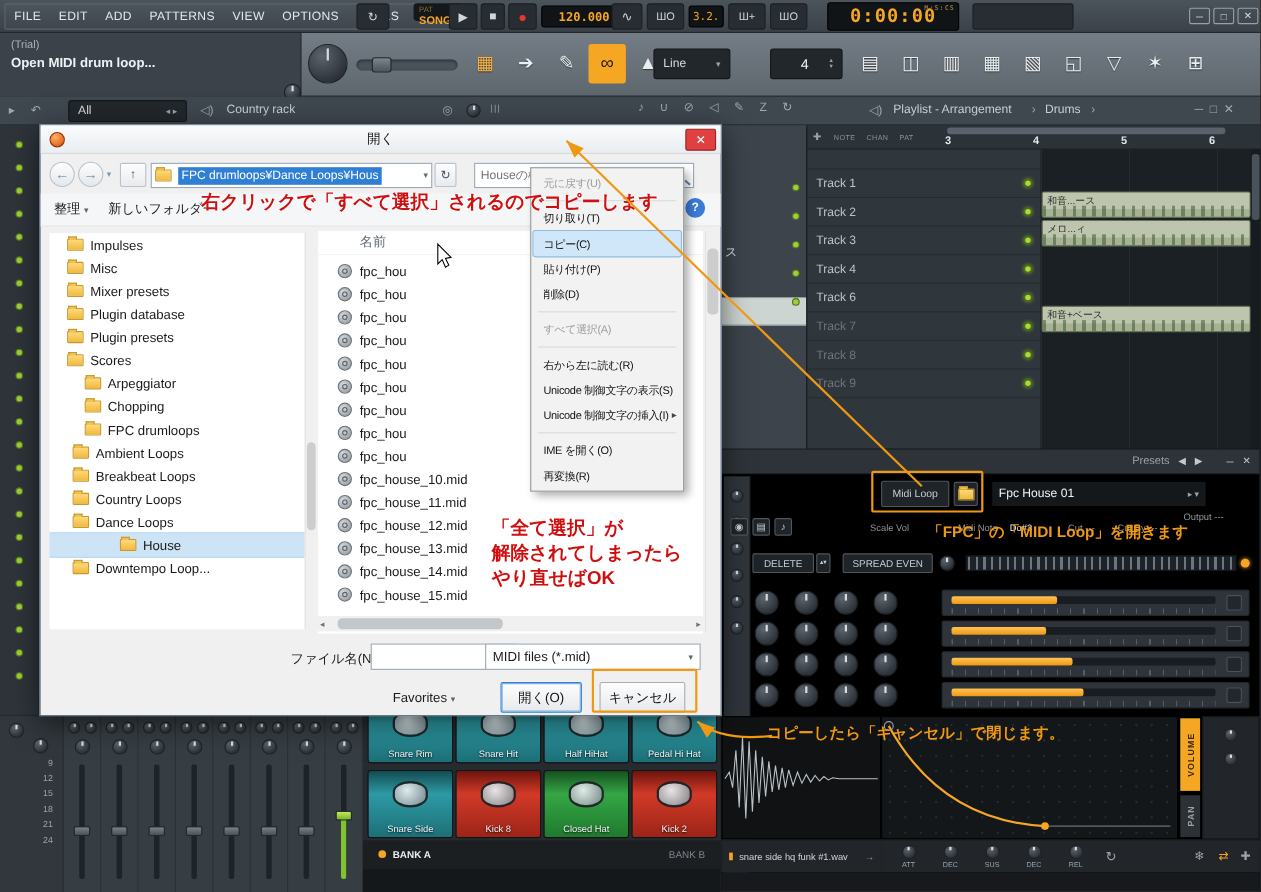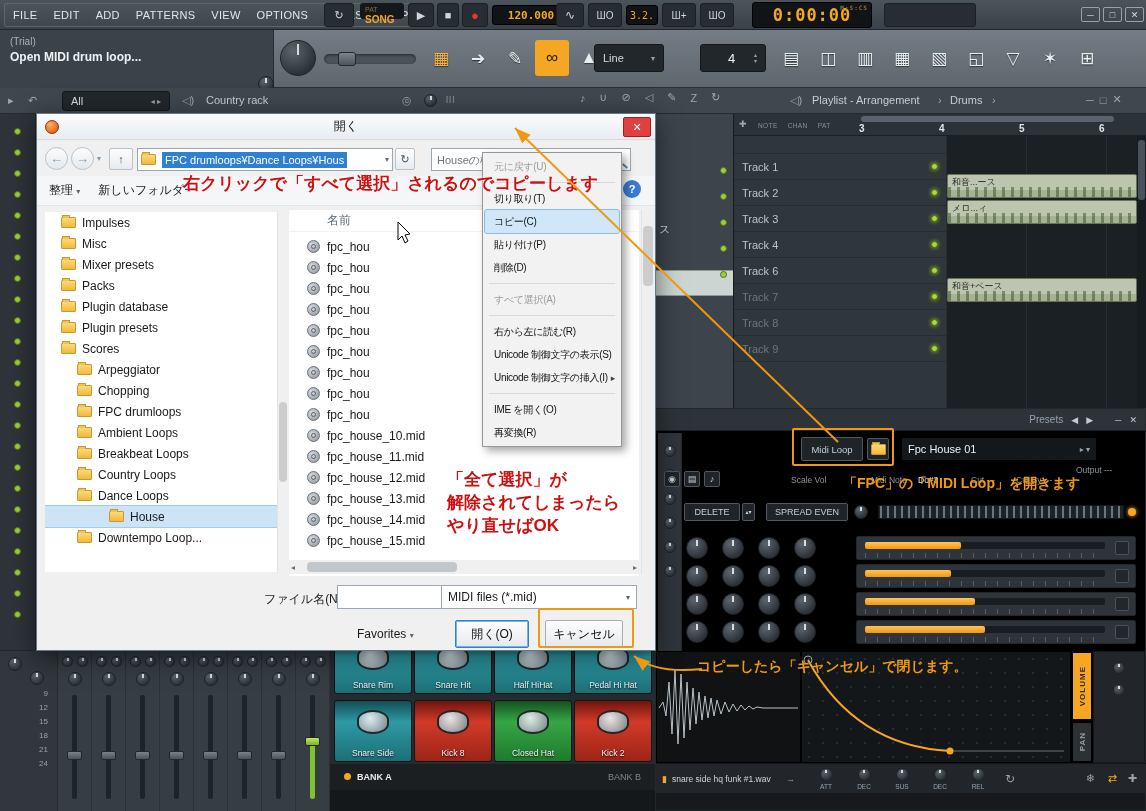--- a/index.html
+++ b/index.html
@@ -9,21 +9,21 @@
 .abs{position:absolute}
 .flex{display:flex;align-items:center}
 
 
 #titlebar{position:absolute;left:0;top:0;width:1146px;height:30px;background:linear-gradient(#4b535b,#3a4149);border-bottom:1px solid #22272c}
 .menubox{position:absolute;left:4px;top:3px;height:24px;border:1px solid #5c646c;border-radius:2px;display:flex;align-items:center;padding:0 8px;gap:16px;background:rgba(255,255,255,.02)}
 .menubox span{font-size:11px;color:#e2e7eb;letter-spacing:.3px}
 .tb-ic{position:absolute;top:3px;height:24px;background:#272d33;border:1px solid #1b2024;border-radius:3px;display:flex;align-items:center;justify-content:center;color:#cfd6da}
 .lcd{background:#111417;border:1px solid #000;border-radius:3px;color:#f5a623;font-family:"DejaVu Sans Mono",monospace;display:flex;align-items:center;justify-content:center}
 .winbtn{width:19px;height:15px;border:1px solid #9aa2a9;border-radius:2px;color:#d7dde2;font-size:9px;display:flex;align-items:center;justify-content:center;margin-left:3px}
-.patsong{position:absolute;left:360px;top:3px;width:44px;height:16px;background:#15181b;border-radius:3px;padding:2px 5px;line-height:10px}
+.patsong{position:absolute;left:376px;top:3px;width:44px;height:16px;background:#15181b;border-radius:3px;padding:2px 5px;line-height:10px}
 .patsong .p1{font-size:7px;color:#8a6d33;display:block}
 .patsong .p2{font-size:10px;font-weight:bold;color:#f5a623;display:block}
 
 #toolbar2{position:absolute;left:0;top:30px;width:1146px;height:58px;background:linear-gradient(#747d85,#5e666e);border-bottom:1px solid #2a2f34}
 .infopanel{position:absolute;left:0;top:0;width:274px;height:58px;background:#3b424a;border-right:1px solid #282d32;padding:6px 10px}
 .infopanel .trial{font-size:10px;color:#aab2b9}
 .infopanel .hint{font-size:12px;font-weight:bold;color:#eef2f5;margin-top:3px}
 .knob{border-radius:50%;background:radial-gradient(circle at 35% 30%,#5c646c,#2c3238 72%);border:1px solid #1e2328;position:relative}
 .knob::after{content:"";position:absolute;left:50%;top:10%;width:2px;height:32%;background:#d6dce0;transform:translateX(-50%)}
 .tbtn{width:34px;height:36px;display:flex;align-items:center;justify-content:center;font-size:17px;color:#e8edf0;border-radius:3px}
@@ -122,21 +122,21 @@
 .addr{position:absolute;left:100px;top:34px;width:256px;height:23px;background:#fff;border:1px solid #9aa8b5;display:flex;align-items:center;padding:0 3px;overflow:hidden}
 .addr .sel{background:#2f7fd4;color:#fff;font-size:11px;padding:2px 3px;white-space:nowrap}
 .searchbox{position:absolute;left:394px;top:34px;width:200px;height:23px;background:#fff;border:1px solid #9aa8b5;display:flex;align-items:center}
 .searchbox input{flex:1;border:none;outline:none;font-size:11px;color:#8a8a8a;padding:0 5px;font-family:inherit;background:transparent}
 .mag{width:12px;height:12px;border:2px solid #5f87ad;border-radius:50%;position:relative;margin-right:8px;flex:none}
 .mag::after{content:"";position:absolute;left:10px;top:9px;width:6px;height:2px;background:#5f87ad;transform:rotate(40deg)}
 .dtb{position:absolute;left:0;top:62px;width:100%;height:30px;background:#f5f6f7;border-bottom:1px solid #e1e4e8;display:flex;align-items:center;padding:0 12px;gap:18px;font-size:12px;color:#1a1a1a}
 .helpbtn{position:absolute;right:14px;top:66px;width:18px;height:18px;border-radius:50%;background:#3b7bd4;color:#fff;font-size:11px;font-weight:bold;display:flex;align-items:center;justify-content:center}
 .tree{position:absolute;left:8px;top:98px;width:232px;height:360px;background:#fff;overflow:hidden}
 .tree-row{height:21px;display:flex;align-items:center;font-size:12px;color:#1a1a1a;white-space:nowrap}
-.tree-row.ind1{padding-left:16px}.tree-row.ind2{padding-left:32px}.tree-row.ind3{padding-left:32px}.tree-row.ind4{padding-left:64px}
+.tree-row.ind1{padding-left:16px}.tree-row.ind2{padding-left:32px}.tree-row.ind3{padding-left:21px}.tree-row.ind4{padding-left:64px}
 .tree-row.selected{background:#cde4f7;outline:1px solid #9ecdf0}
 .ficon{width:15px;height:11px;background:linear-gradient(#ffd978,#f0b93f);border:1px solid #c79a2e;border-radius:1px;position:relative;margin-right:6px;flex:none}
 .ficon::before{content:"";position:absolute;top:-3px;left:0;width:6px;height:2px;background:#f3c356;border:1px solid #c79a2e;border-bottom:none}
 .scrollv{position:absolute;background:#f0f0f0;border-left:1px solid #e3e3e3}
 .scrollv .th{position:absolute;left:1px;width:8px;background:#cdcdcd;border-radius:4px}
 .files{position:absolute;left:252px;top:96px;width:350px;height:366px;background:#fff}
 .fhead{height:22px;display:flex;align-items:center;padding-left:38px;font-size:12px;color:#5f6a75;border-bottom:1px solid #f0f2f4}
 .frow{height:21px;display:flex;align-items:center;padding-left:18px;font-size:12px;color:#1a1a1a}
 .micon{width:13px;height:13px;border-radius:50%;background:radial-gradient(circle at 35% 35%,#d7dce0,#8a9096);border:1px solid #6b7177;margin-right:7px;flex:none;position:relative}
 .micon::after{content:"";position:absolute;inset:3px;border-radius:50%;border:1px solid #5c6268}
@@ -758,24 +758,20 @@
         <div class="tree-row ind1">
         <span class="ficon"></span>
         <span>Misc</span>
       </div>
         <div class="tree-row ind1">
         <span class="ficon"></span>
         <span>Mixer presets</span>
       </div>
         <div class="tree-row ind1">
         <span class="ficon"></span>
-        <span>Packs</span>
-      </div>
-        <div class="tree-row ind1">
-        <span class="ficon"></span>
         <span>Plugin database</span>
       </div>
         <div class="tree-row ind1">
         <span class="ficon"></span>
         <span>Plugin presets</span>
       </div>
         <div class="tree-row ind1">
         <span class="ficon"></span>
         <span>Scores</span>
       </div>

